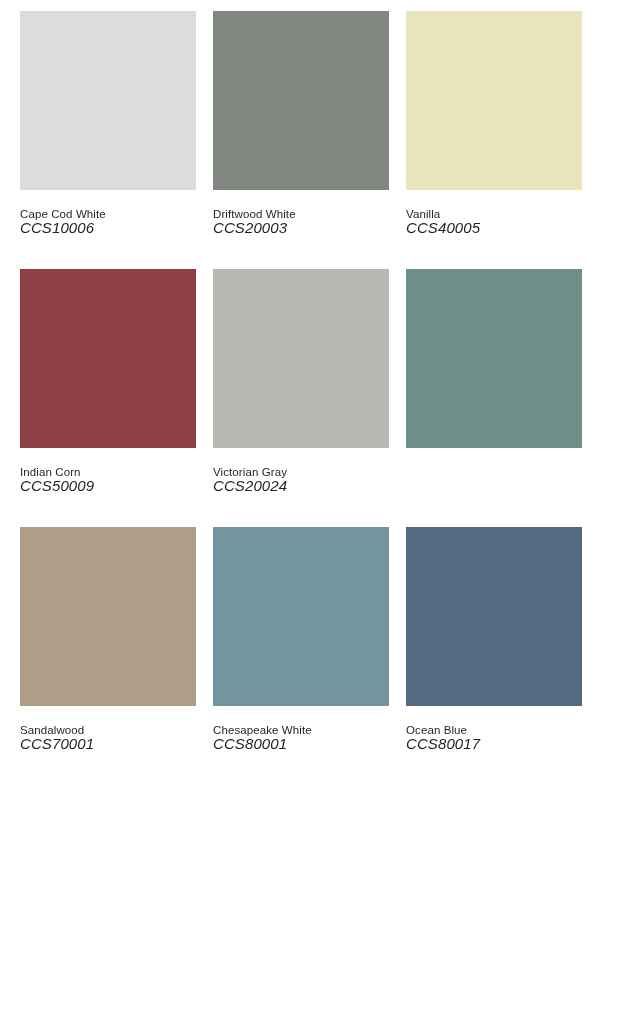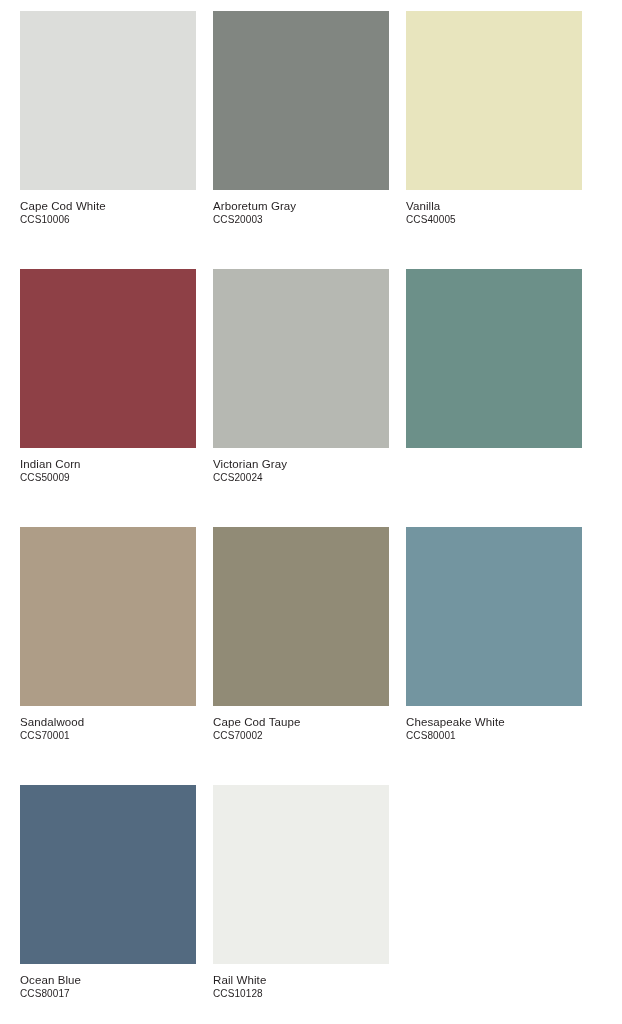--- a/index.html
+++ b/index.html
@@ -35,54 +35,55 @@
     width: 176px;
     height: 238px;
     position: relative;
   }
   .swatch-chip {
     width: 176px;
     height: 179px;
     display: block;
   }
   .swatch-caption {
-    padding-top: 9px;
+    padding-top: 17px;
     line-height: 14px;
   }
   .swatch-name {
     display: block;
     font-size: 11.5px;
     color: #231f20;
     letter-spacing: 0.1px;
     white-space: nowrap;
   }
   .swatch-code {
     display: block;
-    font-size: 10px;
+    font-size: 15px;
     color: #231f20;
     letter-spacing: 0.1px;
     white-space: nowrap;
+    font-style: italic;
   }
 </style>
 </head>
 <body>
 
 <div id="palette-page">
   <div class="swatch-grid">
       <div class="swatch-cell">
         <div class="swatch-chip" style="background-color: rgb(220, 221, 218);"></div>
         <div class="swatch-caption">
           <span class="swatch-name">Cape Cod White</span>
           <span class="swatch-code">CCS10006</span>
         </div>
       </div>
       <div class="swatch-cell">
         <div class="swatch-chip" style="background-color: rgb(129, 134, 129);"></div>
         <div class="swatch-caption">
-          <span class="swatch-name">Arboretum Gray</span>
+          <span class="swatch-name">Driftwood White</span>
           <span class="swatch-code">CCS20003</span>
         </div>
       </div>
       <div class="swatch-cell">
         <div class="swatch-chip" style="background-color: rgb(232, 229, 190);"></div>
         <div class="swatch-caption">
           <span class="swatch-name">Vanilla</span>
           <span class="swatch-code">CCS40005</span>
         </div>
       </div>
@@ -104,41 +105,27 @@
         <div class="swatch-chip" style="background-color: rgb(108, 144, 137);"></div>
       </div>
       <div class="swatch-cell">
         <div class="swatch-chip" style="background-color: rgb(174, 157, 135);"></div>
         <div class="swatch-caption">
           <span class="swatch-name">Sandalwood</span>
           <span class="swatch-code">CCS70001</span>
         </div>
       </div>
       <div class="swatch-cell">
-        <div class="swatch-chip" style="background-color: rgb(145, 139, 118);"></div>
-        <div class="swatch-caption">
-          <span class="swatch-name">Cape Cod Taupe</span>
-          <span class="swatch-code">CCS70002</span>
-        </div>
-      </div>
-      <div class="swatch-cell">
         <div class="swatch-chip" style="background-color: rgb(115, 149, 160);"></div>
         <div class="swatch-caption">
           <span class="swatch-name">Chesapeake White</span>
           <span class="swatch-code">CCS80001</span>
         </div>
       </div>
       <div class="swatch-cell">
         <div class="swatch-chip" style="background-color: rgb(83, 106, 128);"></div>
         <div class="swatch-caption">
           <span class="swatch-name">Ocean Blue</span>
           <span class="swatch-code">CCS80017</span>
         </div>
       </div>
-      <div class="swatch-cell">
-        <div class="swatch-chip" style="background-color: rgb(237, 238, 234);"></div>
-        <div class="swatch-caption">
-          <span class="swatch-name">Rail White</span>
-          <span class="swatch-code">CCS10128</span>
-        </div>
-      </div>
     </div>
 </div>
 
 </body></html>

